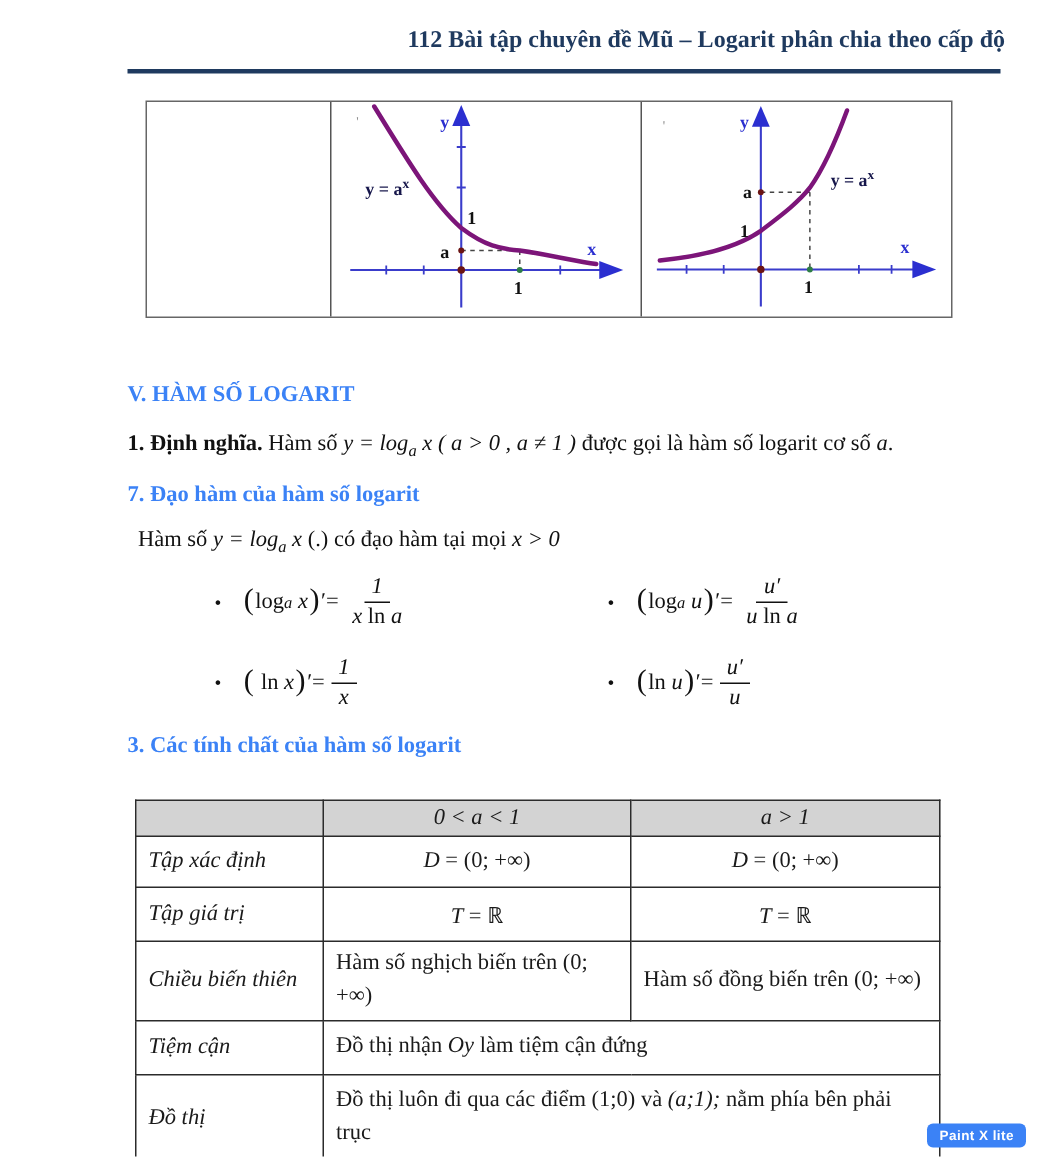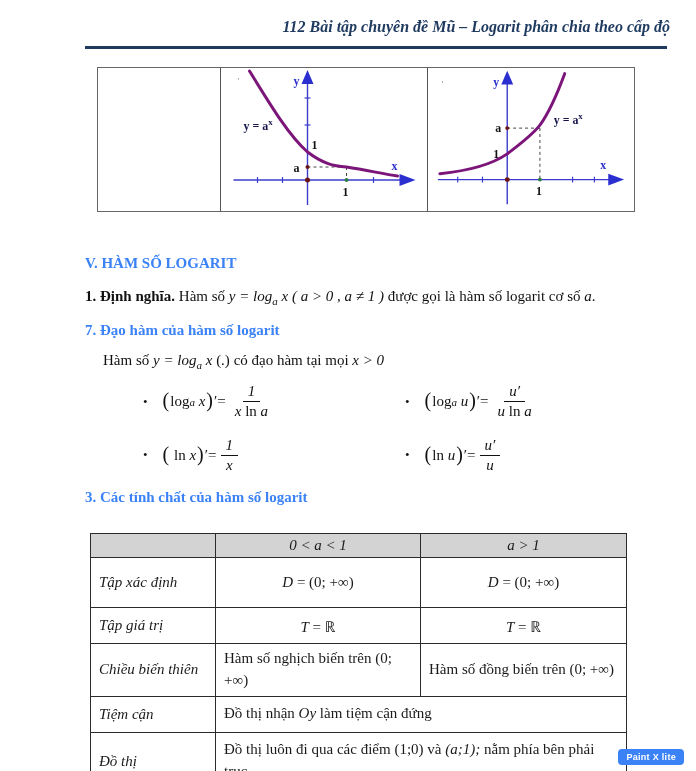--- a/index.html
+++ b/index.html
@@ -1,19 +1,19 @@
 <!DOCTYPE html>
 <html><head>
 <meta charset="utf-8">
 <style>
   * { margin:0; padding:0; box-sizing:border-box; }
   body { background:#ffffff; font-family:"Liberation Serif", serif; color:#1a1a1a; }
   .page { position:relative; width:696px; height:771px; background:#fff; overflow:hidden; }
 
-  .hdr-title { position:absolute; top:18px; right:26px; font-size:16px; font-weight:bold; color:#1f3a5f;font-style:italic; }
+  .hdr-title { position:absolute; top:18px; right:26px; font-size:16px; font-weight:bold; color:#1f3a5f; }
   .hdr-rule { position:absolute; top:46px; left:85px; width:582px; height:3px; background:#1f3a5f; }
 
   .graph-table { position:absolute; left:97px; top:67px; width:538px; height:145px; display:flex; border:1px solid #666; background:#fff; }
   .graph-cell { height:100%; }
   .gc-empty { width:123px; border-right:1px solid #555; }
   .gc-left  { width:207px; border-right:1px solid #555; }
   .gc-right { flex:1; }
   .graph-cell svg { display:block; width:100%; height:100%; }
 
   .sec-head { position:absolute; left:85px; font-size:15px; font-weight:bold; color:#3b82f6; }
@@ -29,21 +29,21 @@
   .frac { display:inline-flex; flex-direction:column; align-items:center; vertical-align:middle; margin-left:4px; line-height:1.15; }
   .frac .num { border-bottom:1px solid #111; padding:0 5px 1px; }
   .frac .den { padding:1px 5px 0; }
 
   table.props { position:absolute; left:90px; top:533px; width:536px; border-collapse:collapse; table-layout:fixed; font-size:15px; }
   table.props td, table.props th { border:1px solid #2b2b2b; vertical-align:middle; }
   table.props th { background:#d3d3d3; font-weight:normal; height:24px; text-align:center; }
   td.rowlabel { font-style:italic; padding-left:8px; text-align:left; }
   td.mathcell { text-align:center; }
   td.textcell { text-align:left; padding:4px 8px; line-height:1.45; }
-  tr.r1 td { height:50px; } tr.r2 td { height:36px; } tr.r3 td { height:38px; }
+  tr.r1 td { height:34px; } tr.r2 td { height:36px; } tr.r3 td { height:38px; }
   tr.r4 td { height:36px; } tr.r5 td { height:58px; }
 
   .watermark { position:absolute; right:12px; bottom:6px; background:#3b82f6; color:#fff;
     font-family:"Liberation Sans", sans-serif; font-weight:bold; font-size:9px;
     padding:3px 8px; border-radius:4px; letter-spacing:0.3px; }
 </style>
 </head>
 <body>
 
 <div class="page">
@@ -128,21 +128,21 @@
     <span>Hàm số</span>
     <span class="mi">y = log</span><sub class="mi">a</sub>
     <span class="mi">x</span>
     <span class="mi">( a &gt; 0 , a ≠ 1 )</span>
     <span>được gọi là hàm số logarit cơ số</span>
     <span class="mi">a</span><span>.</span>
   </div>
 
   <div class="sec-head" style="top:322px;">7. Đạo hàm của hàm số logarit</div>
 
-  <div class="bodyline" style="top:352px; left:103px;">
+  <div class="bodyline" style="top:352px; left:92px;">
     <span>Hàm số</span>
     <span class="mi">y = log</span><sub class="mi">a</sub>
     <span class="mi">x</span>
     <span>(.)</span>
     <span>có đạo hàm tại mọi</span>
     <span class="mi">x &gt; 0</span>
   </div>
 
   <div class="deriv-grid">
 

